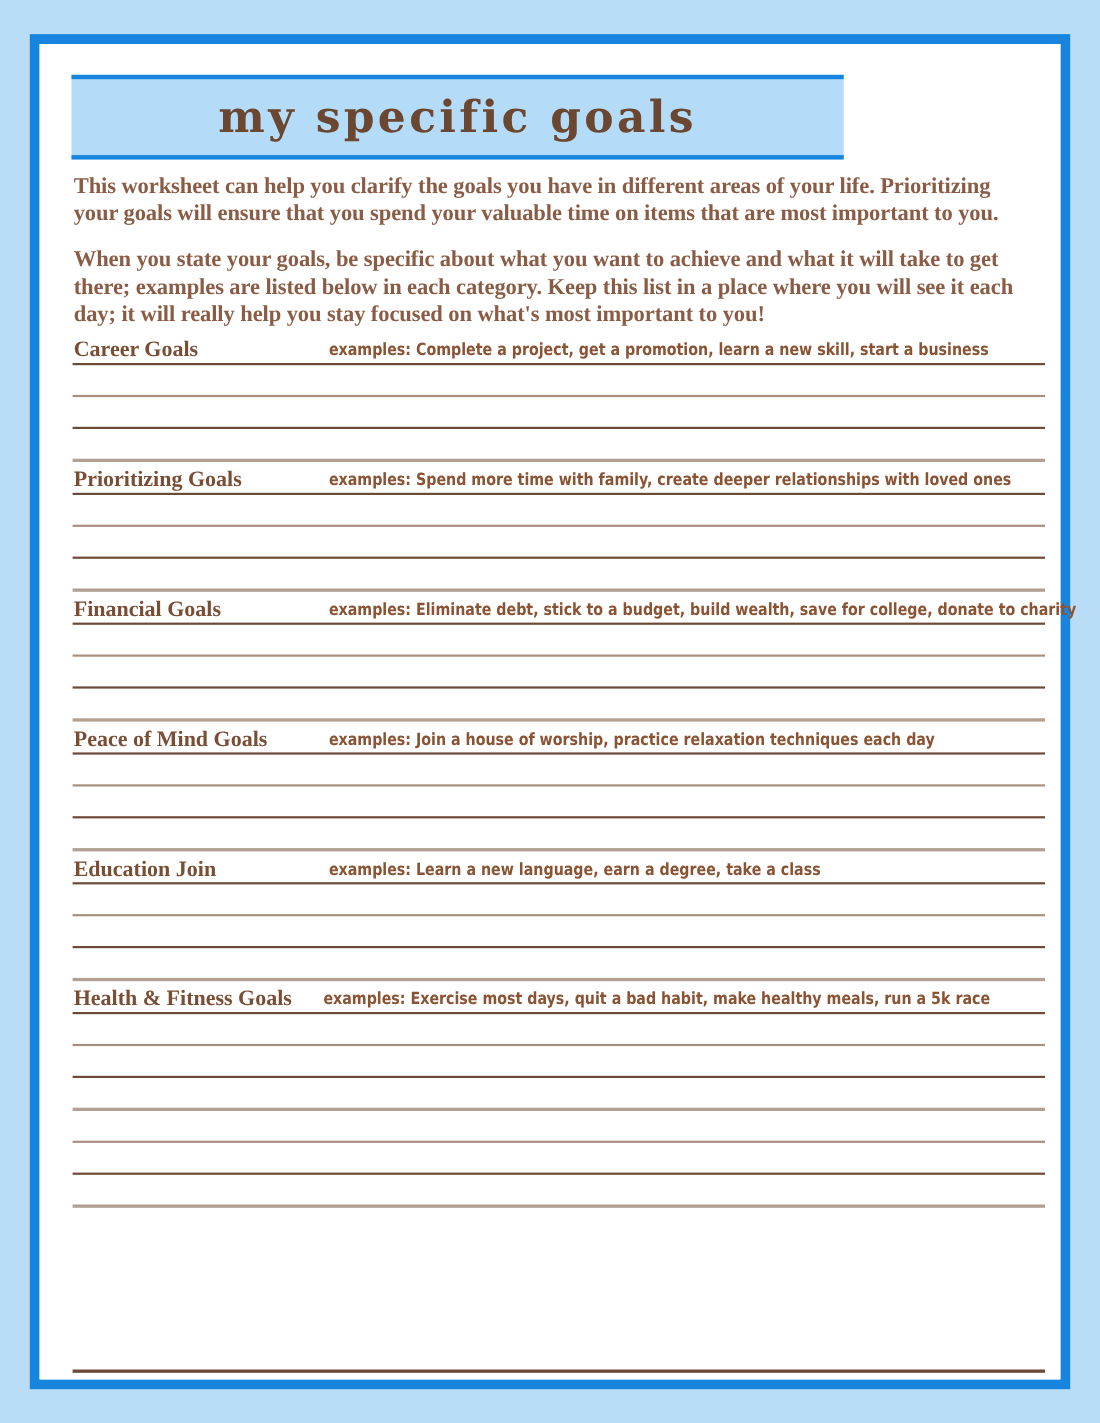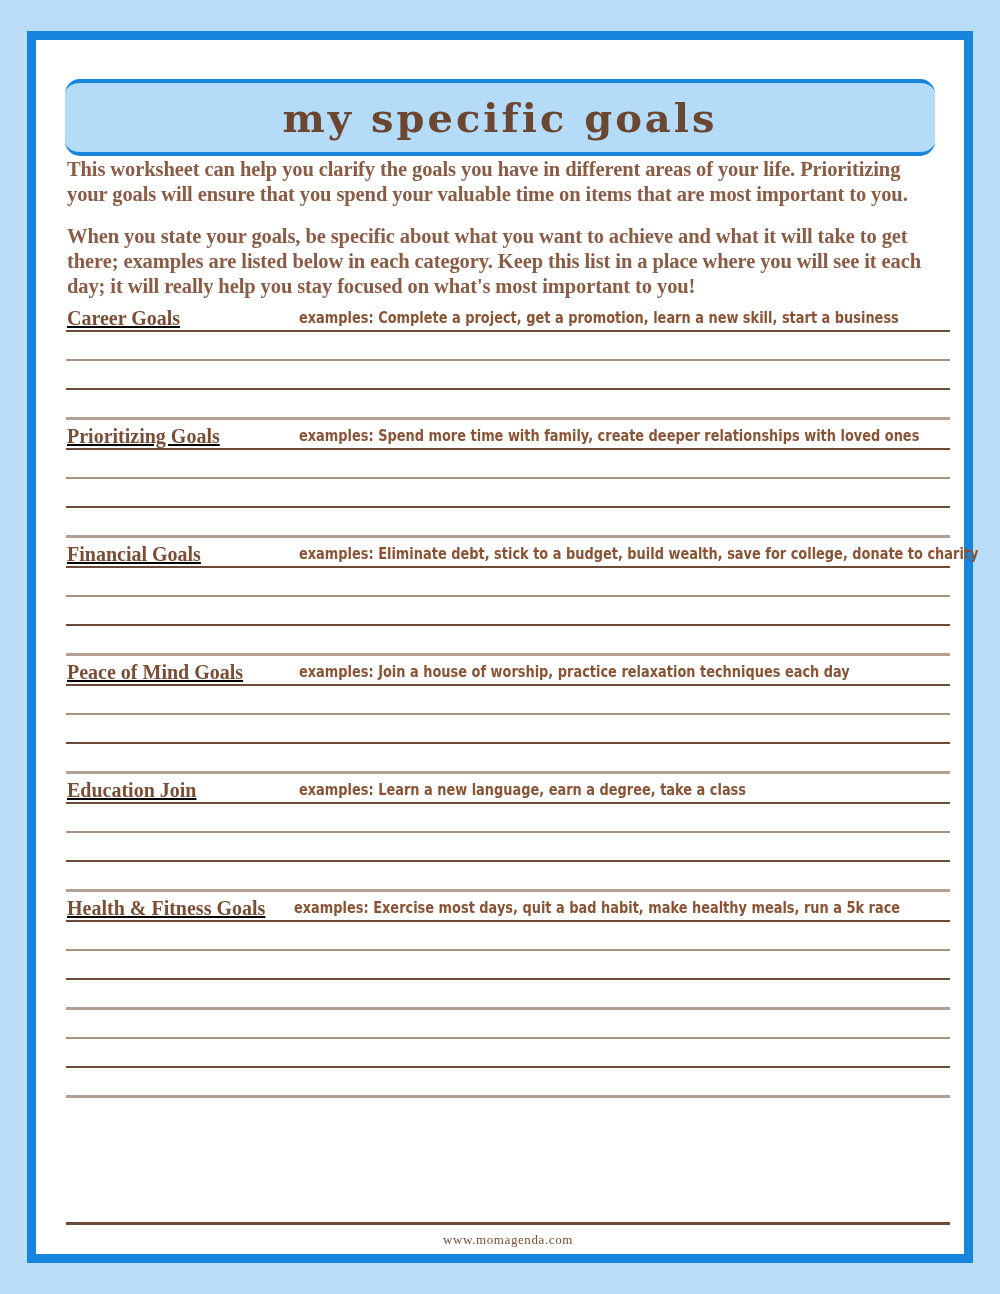--- a/index.html
+++ b/index.html
@@ -34,30 +34,29 @@
     right: 0;
     bottom: 0;
     background: #ffffff;
     padding: 0;
   }
 
   
   .title-banner {
     position: absolute;
     left: 29px;
-    top: 39px;
-    width: 870px;
+    top: 28px;
+    width: 702px;
     height: 77px;
     background: #b4dcf8;
     border-top: 4px solid #1785dd;
     border-bottom: 4px solid #1785dd;
     display: flex;
     align-items: center;
     justify-content: center;
-    border-radius: 15px;
   }
   .title-text {
     font-family: "DejaVu Serif", "Liberation Serif", serif;
     font-size: 40px;
     font-weight: 700;
     color: #6b4630;
     letter-spacing: 3px;
     line-height: 1;
     white-space: nowrap;
   }
@@ -89,21 +88,20 @@
   .goal-section {
     position: relative;
   }
 
   .goal-head-row {
     position: relative;
     height: 30px;
     display: flex;
     align-items: flex-end;
     border-bottom: 2px solid #6b4a38;
-    text-decoration: underline;
   }
   .goal-title {
     font-family: "Liberation Serif", "DejaVu Serif", serif;
     font-size: 20px;
     font-weight: 700;
     color: #7a4e35;
     white-space: nowrap;
     line-height: 23px;
     padding-left: 1px;
   }
@@ -224,17 +222,16 @@
         </div>
         <div class="goal-section">
           <div class="rule light"></div>
           <div class="rule dark"></div>
           <div class="rule sep"></div>
         </div>
       </div>
 
     <div class="footer">
       <div class="footer-rule"></div>
-      <div class="footer-text">www.momagenda.com</div>
     </div>
 
   </div>
 </div>
 
 </body></html>

